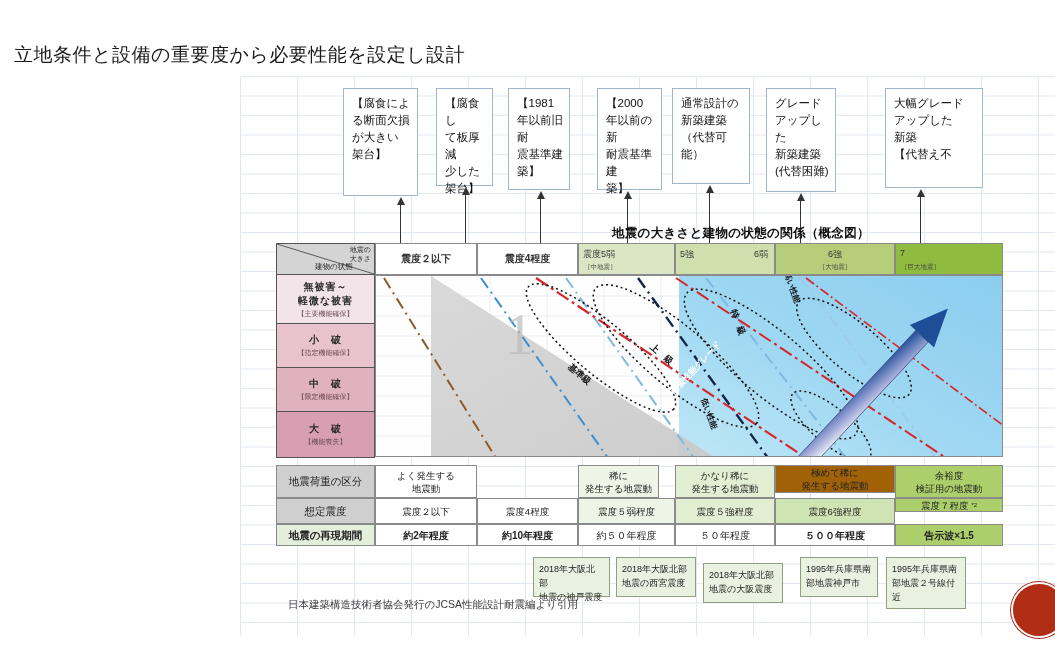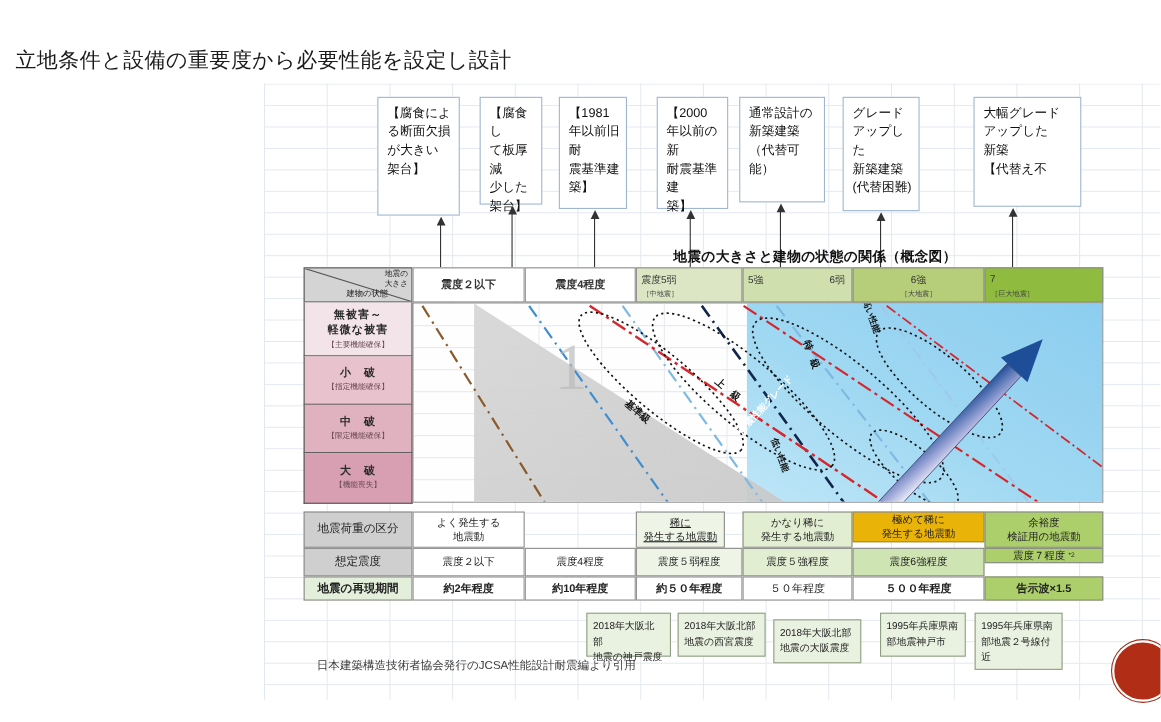--- a/index.html
+++ b/index.html
@@ -296,33 +296,33 @@
         <div>地震動</div>
       </div>
       <div class="bcell" style="left: 99px; top: 255px; width: 102px; height: 26px; background: rgb(255, 255, 255);">震度２以下</div>
       <div class="bcell" style="left: 99px; top: 281px; width: 102px; height: 22px; background: rgb(255, 255, 255); font-weight: bold; font-size: 10px;">約2年程度</div>
       <div class="bcell" style="left: 201px; top: 226px; width: 101px; height: 33px; background: rgb(255, 255, 255); flex-direction: column; margin-top: 30px;">
         <div>時折発生する</div>
         <div>地震動</div>
       </div>
       <div class="bcell" style="left: 201px; top: 255px; width: 101px; height: 26px; background: rgb(255, 255, 255);">震度4程度</div>
       <div class="bcell" style="left: 201px; top: 281px; width: 101px; height: 22px; background: rgb(255, 255, 255); font-weight: bold; font-size: 10px;">約10年程度</div>
-      <div class="bcell" style="left: 302px; top: 222px; width: 81px; height: 33px; background: rgb(238, 244, 230); flex-direction: column; text-decoration: underline;">
+      <div class="bcell" style="left: 302px; top: 222px; width: 81px; height: 33px; background: rgb(238, 244, 230); flex-direction: column;">
         <div>稀に</div>
         <div>発生する地震動</div>
       </div>
       <div class="bcell" style="left: 302px; top: 255px; width: 97px; height: 26px; background: rgb(238, 244, 230);">震度５弱程度</div>
-      <div class="bcell" style="left: 302px; top: 281px; width: 97px; height: 22px; background: rgb(255, 255, 255); font-weight: bold; font-size: 10px;">約５０年程度</div>
+      <div class="bcell" style="left: 302px; top: 281px; width: 97px; height: 22px; background: rgb(255, 255, 255); font-weight: normal; font-size: 10px;">約５０年程度</div>
       <div class="bcell" style="left: 399px; top: 222px; width: 100px; height: 33px; background: rgb(226, 238, 210); flex-direction: column;">
         <div>かなり稀に</div>
         <div>発生する地震動</div>
       </div>
       <div class="bcell" style="left: 399px; top: 255px; width: 100px; height: 26px; background: rgb(226, 238, 210);">震度５強程度</div>
       <div class="bcell" style="left: 399px; top: 281px; width: 100px; height: 22px; background: rgb(255, 255, 255); font-weight: normal; font-size: 10px;">５０年程度</div>
-      <div class="bcell" style="left: 499px; top: 222px; width: 120px; height: 28px; background: #eab308; flex-direction: column;">
+      <div class="bcell" style="left: 499px; top: 222px; width: 120px; height: 28px; background: #a16207; flex-direction: column;">
         <div>極めて稀に</div>
         <div>発生する地震動</div>
       </div>
       <div class="bcell" style="left: 499px; top: 255px; width: 120px; height: 26px; background: rgb(207, 228, 179);">震度6強程度</div>
       <div class="bcell" style="left: 499px; top: 281px; width: 120px; height: 22px; background: rgb(255, 255, 255); font-weight: bold; font-size: 10px;">５００年程度</div>
       <div class="bcell" style="left: 619px; top: 222px; width: 108px; height: 33px; background: rgb(173, 207, 107); flex-direction: column;">
         <div>余裕度</div>
         <div>検証用の地震動</div>
       </div>
       <div class="bcell" style="left: 619px; top: 255px; width: 108px; height: 14px; background: rgb(173, 207, 107);">震度７程度<sup style="font-size: 6px; margin-left: 3px;">*2</sup></div>

